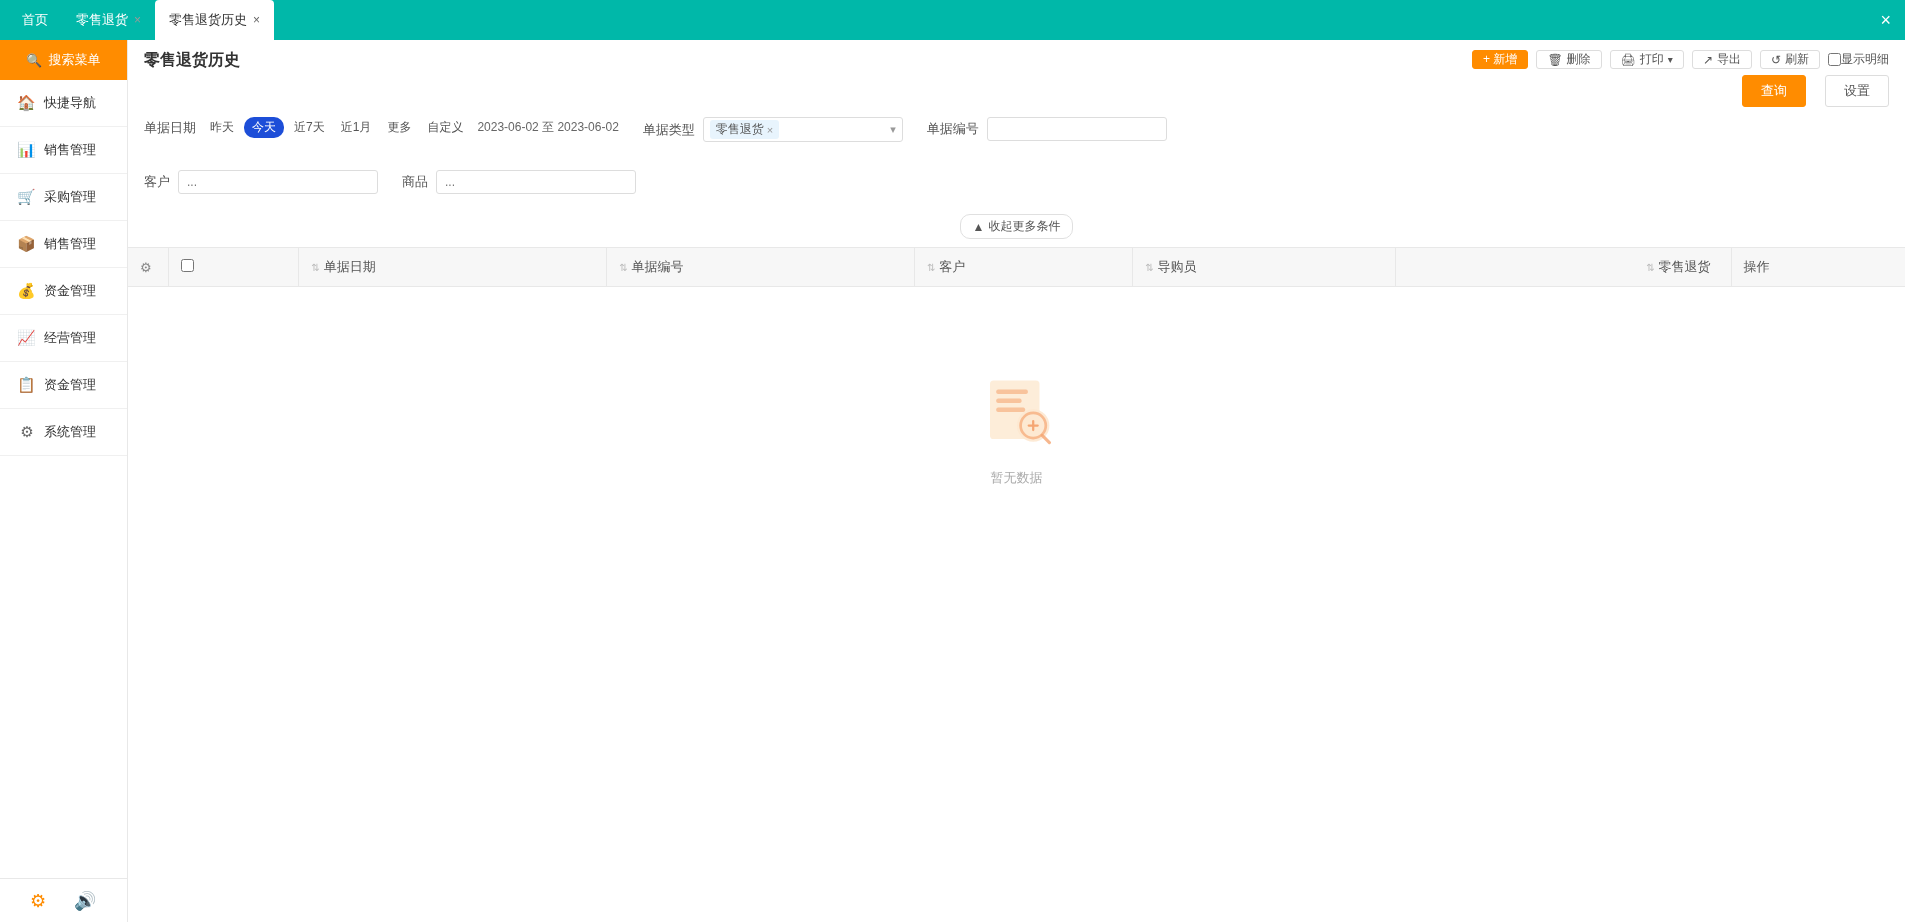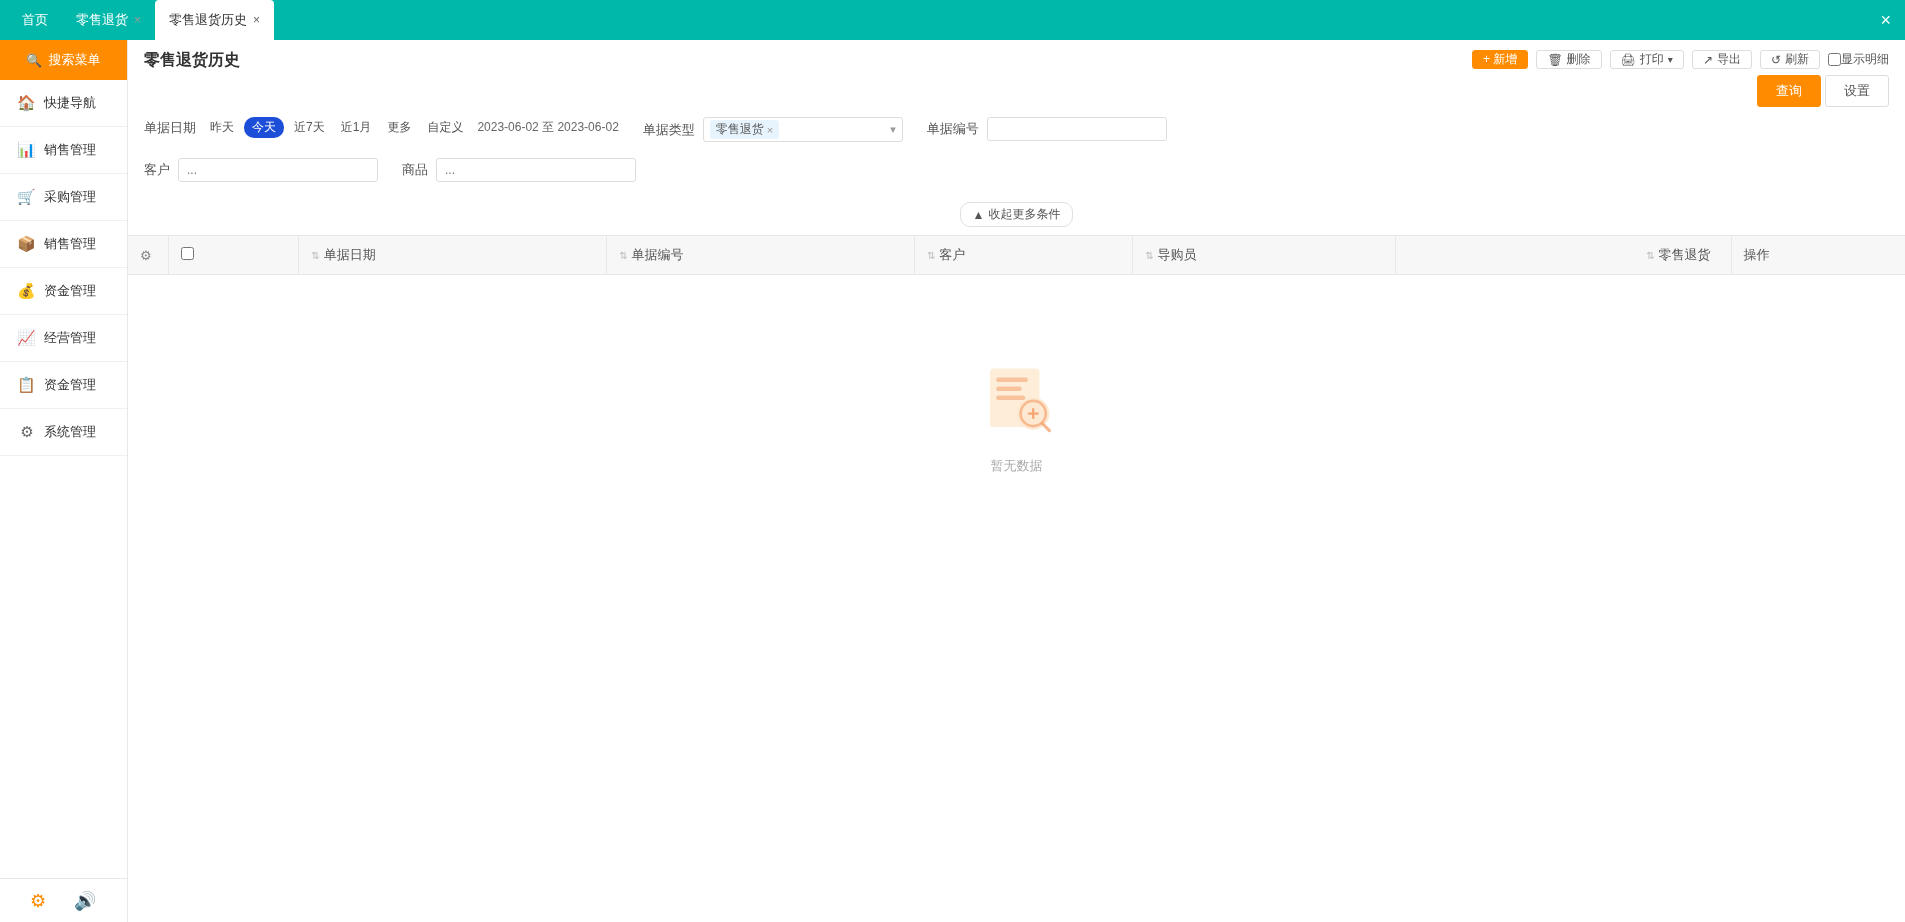--- a/index.html
+++ b/index.html
@@ -450,21 +450,21 @@
             </button>
             <button class="btn-action">
               <span>↺</span>
               <span>刷新</span>
             </button>
             <label class="checkbox-label">
               <input type="checkbox" style="">
               <span>显示明细</span>
             </label>
           </div>
-          <div style="display:flex; gap:4px;">
+          <div style="display:flex; gap:19px;">
             <button class="btn-action btn-query">
               <span>查询</span>
             </button>
             <button class="btn-action btn-set">
               <span>设置</span>
             </button>
           </div>
         </div>
       </div>
 
@@ -476,21 +476,21 @@
             <span class="date-opt">昨天</span>
             <span class="date-opt active">今天</span>
             <span class="date-opt">近7天</span>
             <span class="date-opt">近1月</span>
             <span class="date-opt">更多</span>
             <span class="date-opt">自定义</span>
           </div>
           <span class="filter-date-range">2023-06-02 至 2023-06-02</span>
         </div>
 
-        <div style="display:flex; align-items:center; gap:8px; margin-bottom:8px;">
+        <div style="display:flex; align-items:center; gap:8px; margin-bottom:20px;">
           <span class="filter-label">单据类型</span>
           <div class="filter-select-wrapper">
             <span class="tag-item">
               <span>零售退货</span>
               <span class="tag-close">×</span>
             </span>
             <span class="select-arrow">▾</span>
           </div>
         </div>
 

